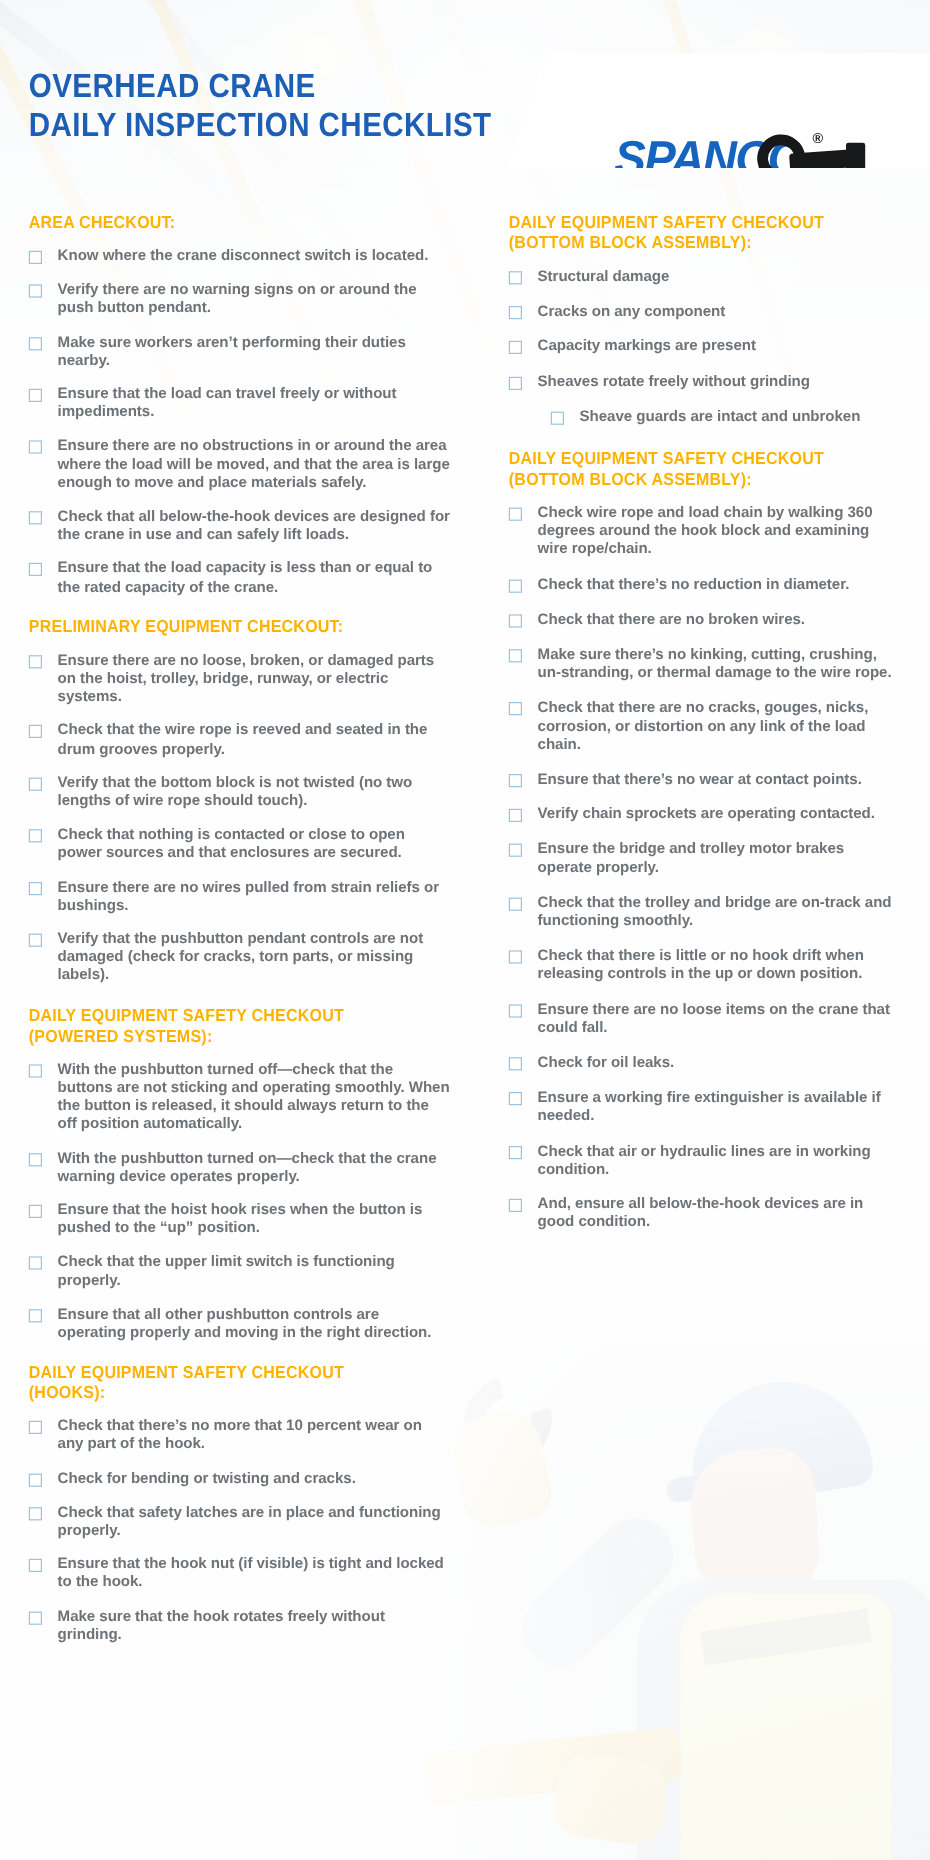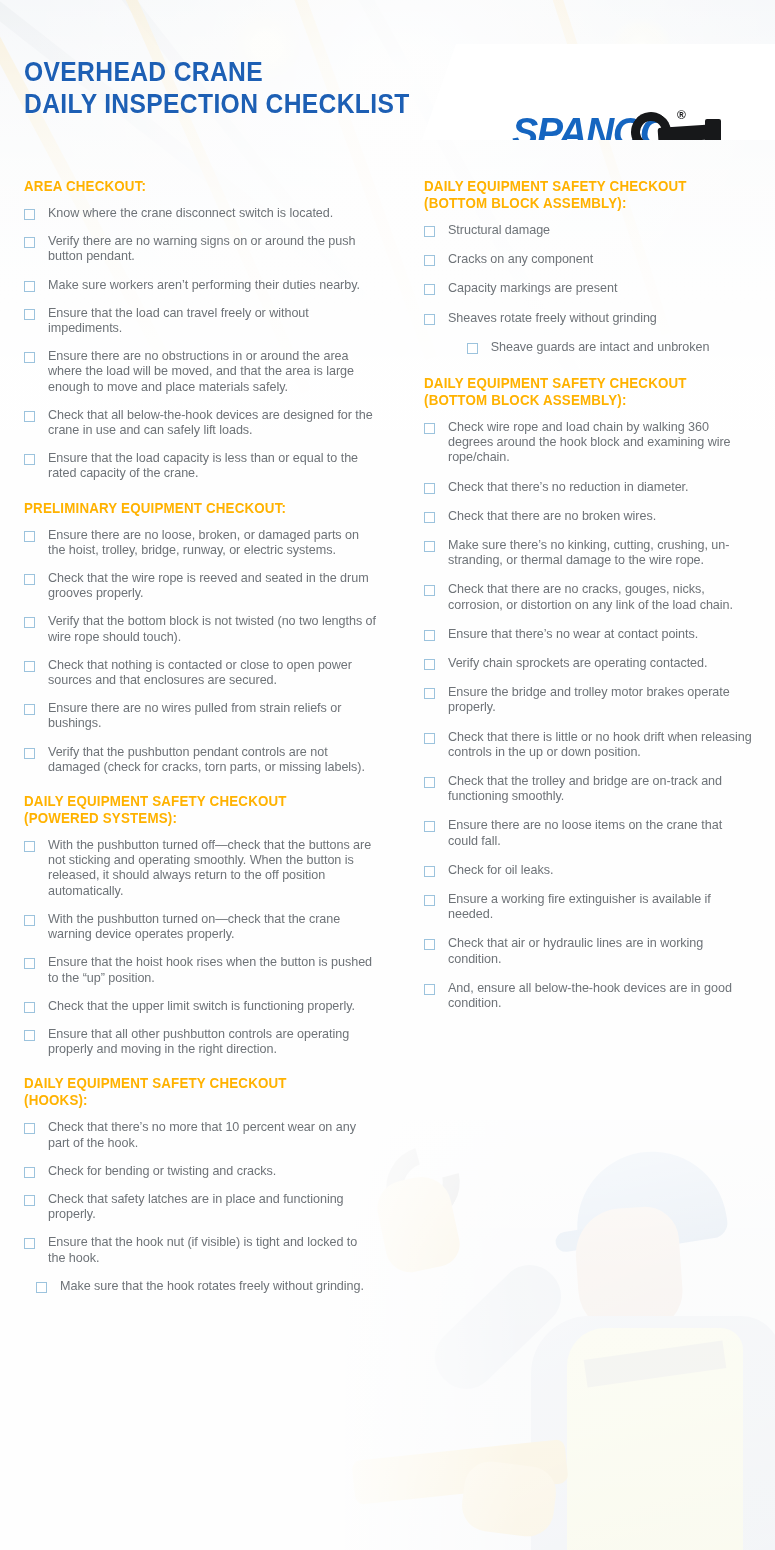--- a/index.html
+++ b/index.html
@@ -294,20 +294,21 @@
     border: 1px solid #9cc3dd;
     background: rgba(255,255,255,.55);
     margin-top: 3px;
     margin-right: 13px;
   }
   .item-text {
     color: #6e7378;
     font-size: 12.6px;
     line-height: 15.2px;
     letter-spacing: -.05px;
+    font-weight: bold;
   }
 
   
   .col-right .item { margin-bottom: 14px; }
   .col-right .section { margin-bottom: 20px; margin-left: 28px; }
 </style>
 </head>
 <body>
 
 <div id="page">
@@ -521,28 +522,28 @@
         <div class="item">
           <span class="checkbox"></span>
           <span class="item-text">Verify chain sprockets are operating contacted.</span>
         </div>
         <div class="item">
           <span class="checkbox"></span>
           <span class="item-text">Ensure the bridge and trolley motor brakes operate properly.</span>
         </div>
         <div class="item">
           <span class="checkbox"></span>
+          <span class="item-text">Check that the trolley and bridge are on-track and functioning smoothly.</span>
+        </div>
+        <div class="item">
+          <span class="checkbox"></span>
           <span class="item-text">Check that there is little or no hook drift when releasing controls in the up or down position.</span>
         </div>
         <div class="item">
           <span class="checkbox"></span>
-          <span class="item-text">Check that the trolley and bridge are on-track and functioning smoothly.</span>
-        </div>
-        <div class="item">
-          <span class="checkbox"></span>
           <span class="item-text">Ensure there are no loose items on the crane that could fall.</span>
         </div>
         <div class="item">
           <span class="checkbox"></span>
           <span class="item-text">Check for oil leaks.</span>
         </div>
         <div class="item">
           <span class="checkbox"></span>
           <span class="item-text">Ensure a working fire extinguisher is available if needed.</span>
         </div>

